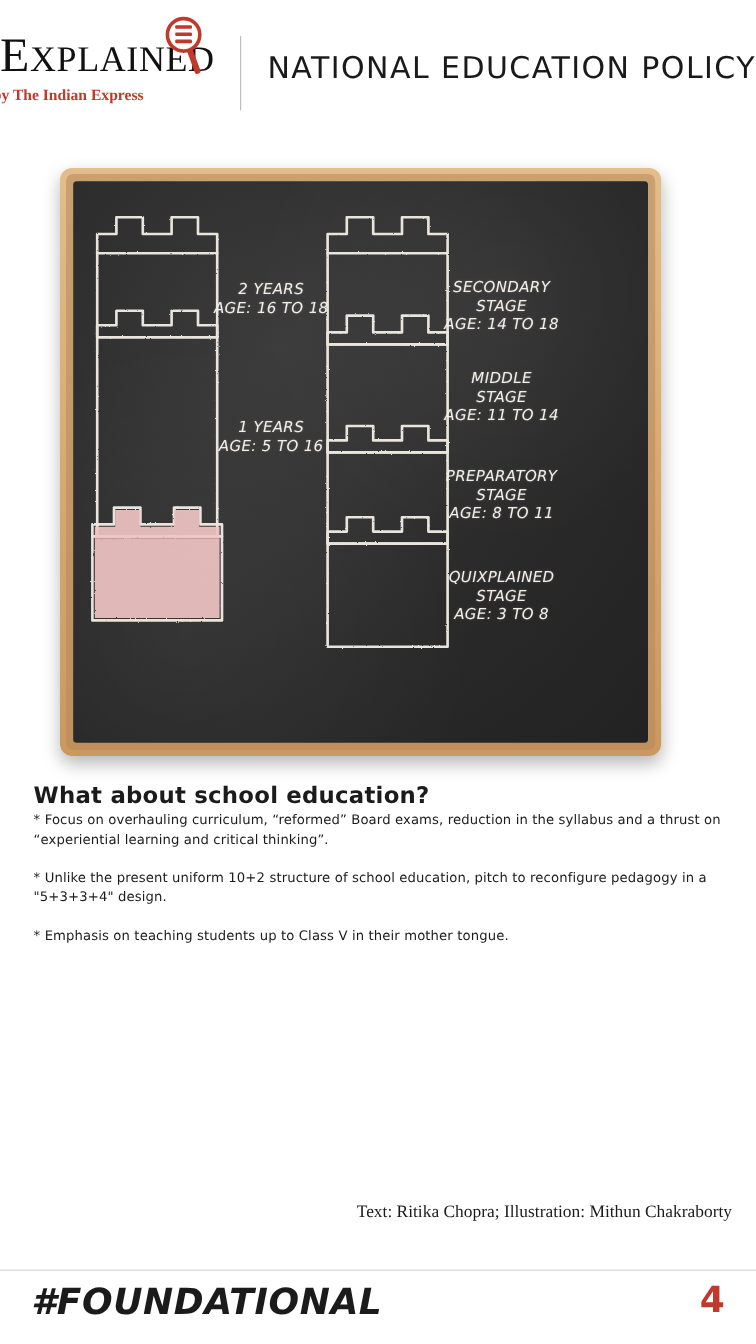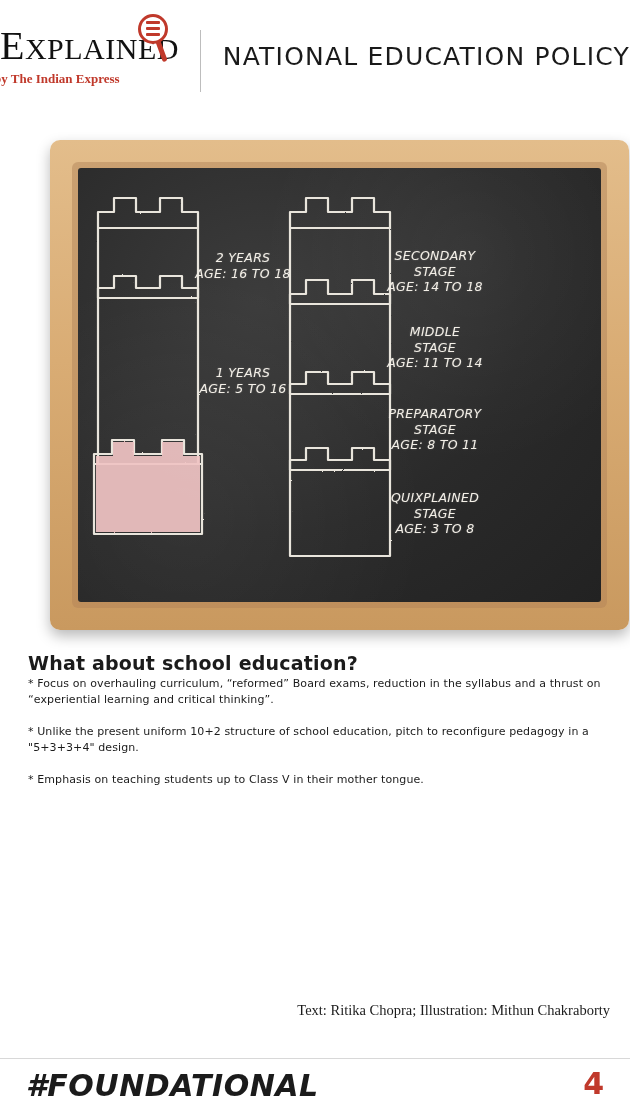--- a/index.html
+++ b/index.html
@@ -99,26 +99,26 @@
     color: #1a1a1a;
     margin-top: 16px;
     white-space: nowrap;
   }
 
   
   .board-wrap {
     position: absolute;
     left: 50px;
     top: 140px;
-    width: 579px;
+    width: 501px;
     height: 490px;
     background: linear-gradient(180deg,#e3bd8b 0%, #d9ac74 45%, #c9995f 100%);
     border-radius: 10px;
     box-shadow: 0 6px 14px rgba(0,0,0,0.28);
-    padding: 22px;
+    padding: 5px;
   }
   .board-inner-bevel {
     width: 100%; height: 100%;
     background: linear-gradient(180deg,#caa071 0%, #bf8f5c 100%);
     border-radius: 6px;
     padding: 6px;
   }
   .chalkboard {
     width: 100%;
     height: 100%;

